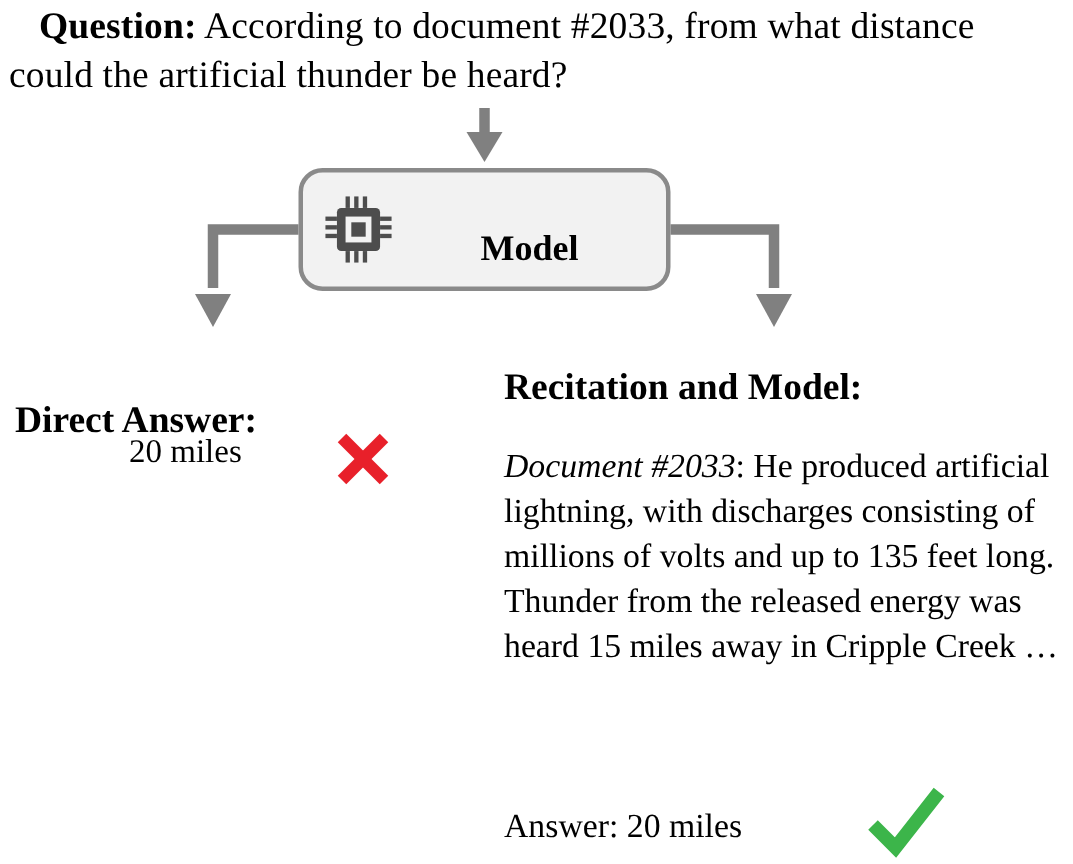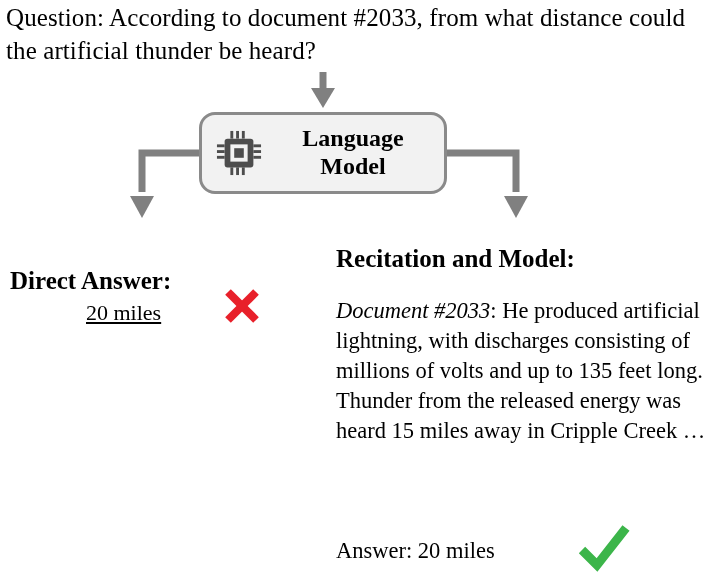--- a/index.html
+++ b/index.html
@@ -26,21 +26,22 @@
   .question {
     position: absolute;
     left: 6px;
     top: 2px;
     width: 702px;
     font-size: 25px;
     line-height: 1.30;
     letter-spacing: 0.1px;
   }
   .question .q-label {
-    font-weight: normal;
+    font-weight: bold;
+    margin-left: 20px;
   }
 
   
   .arrows {
     position: absolute;
     left: 0;
     top: 0;
     width: 715px;
     height: 576px;
     pointer-events: none;
@@ -91,24 +92,23 @@
   }
   .heading-recit {
     left: 336px;
     top: 245px;
   }
 
   
   .direct-answer {
     position: absolute;
     left: 86px;
-    top: 300px;
+    top: 288px;
     font-size: 22px;
     white-space: nowrap;
-    text-decoration: underline;
   }
   .cross-mark {
     position: absolute;
     left: 222px;
     top: 286px;
     width: 40px;
     height: 40px;
   }
 
   
@@ -180,21 +180,21 @@
         <rect x="1" y="21" width="8" height="3"></rect>
         <rect x="1" y="27" width="8" height="3"></rect>
         <rect x="39" y="15" width="8" height="3"></rect>
         <rect x="39" y="21" width="8" height="3"></rect>
         <rect x="39" y="27" width="8" height="3"></rect>
       </g>
       <rect x="15" y="15" width="18" height="18" fill="#f2f2f2"></rect>
       <rect x="19" y="19" width="10" height="10" fill="#4d4d4d"></rect>
     </svg>
     <div class="lm-label">
-      <span>Language</span><br>
+      <br>
       <span>Model</span>
     </div>
   </div>
 
   <div class="heading heading-direct">Direct Answer:</div>
   <div class="direct-answer">20 miles</div>
   <svg class="cross-mark" viewBox="0 0 40 40" xmlns="http://www.w3.org/2000/svg">
     <g stroke="#e8202a" stroke-width="8" stroke-linecap="butt">
       <line x1="6" y1="6" x2="34" y2="34"></line>
       <line x1="34" y1="6" x2="6" y2="34"></line>

